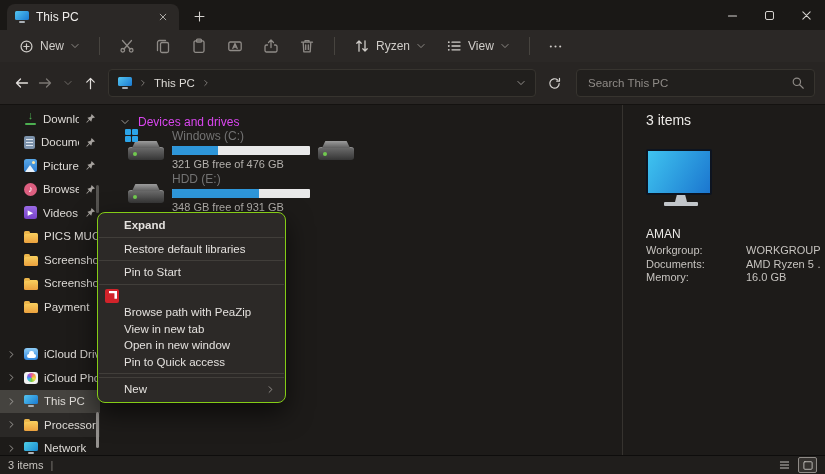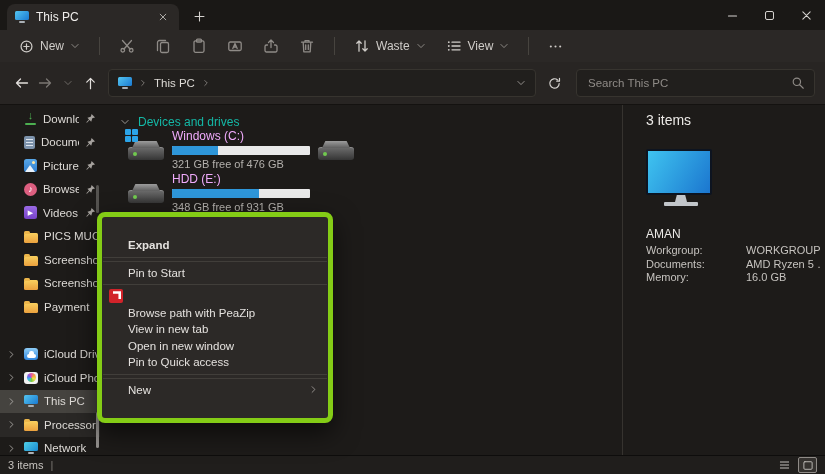--- a/index.html
+++ b/index.html
@@ -59,35 +59,35 @@
   .side-label{flex:1;overflow:hidden;text-overflow:clip}
   .pin{color:#a5a19d;display:flex;align-items:center;margin-right:1px;flex:none}
   .tree-chev{width:13px;display:flex;justify-content:center;color:#c6c2be;flex:none}
   .side-gap{height:24px}
   .sb-thumb{position:absolute;right:1px;width:3px;border-radius:2px;background:#9b9895}
   .sb-thumb.t1{top:80px;height:28px;opacity:.45}
   .sb-thumb.t2{top:307px;height:36px;opacity:.95}
 
   .main{flex:1;position:relative;overflow:hidden}
   .section-header{position:absolute;left:20px;top:10px;display:flex;align-items:center;gap:8px;
-                  font-size:12px;color:#14b8a6}
+                  font-size:12px;color:#d946ef}
   .section-chev{color:#b3afab;display:flex;align-items:center}
   .drives-grid{position:absolute;left:28px;top:22px;display:grid;grid-template-columns:190px 190px;grid-auto-rows:43px}
   .drive-tile{display:flex;gap:7px;align-items:flex-start;padding-top:3px}
   .drive-icon{width:37px;height:27px;position:relative;flex:none;margin-top:4px}
   .drive-icon::after{content:"";position:absolute;left:4px;right:5px;bottom:13px;height:7px;
        background:linear-gradient(#9c9c9c,#5f5f5f);clip-path:polygon(12% 0,88% 0,100% 100%,0 100%)}
   .drive-icon::before{content:"";position:absolute;left:0;right:1px;bottom:1px;height:13px;
        background:linear-gradient(#6e6e6e,#353535);border-radius:3px;box-shadow:inset 0 1px 0 rgba(255,255,255,.22)}
   .drive-icon .led{position:absolute;left:5px;bottom:5px;width:4px;height:4px;border-radius:50%;background:#71c94f;z-index:2}
   .winlogo{position:absolute;left:-3px;top:-5px;width:13px;height:13px;display:grid;
            grid-template-columns:6px 6px;grid-template-rows:6px 6px;gap:1px;z-index:3}
   .winlogo i{background:#2ba4e8;border-radius:1px;display:block}
   .drive-info{display:flex;flex-direction:column}
-  .drive-name{font-size:12px;color:#f0abfc;line-height:13px;margin-bottom:3px}
+  .drive-name{font-size:12px;color:#737373;line-height:13px;margin-bottom:3px}
   .drive-bar{width:138px;height:9px;background:#e9e9e9;border-radius:1px;overflow:hidden}
   .drive-fill{height:100%}
   .drive-free{font-size:11px;color:#b3b0ac;margin-top:3px}
 
   .pane-divider{width:1px;background:#36332f;flex:none}
   .details{width:202px;flex:none;position:relative}
   .items-count{position:absolute;left:23px;top:7px;font-size:14px;color:#eceae7}
   .big-monitor{position:absolute;left:23px;top:44px;width:70px}
   .bm-screen{width:66px;height:46px;background:linear-gradient(120deg,#3fc4f0,#1b76cf);
              border:2px solid #0d1420;border-radius:2px}
@@ -102,22 +102,22 @@
   
   .statusbar{position:absolute;left:0;right:0;bottom:0;height:19px;background:#201e1c;
              border-top:1px solid #0e0d0c;display:flex;align-items:center;padding:0 8px;
              font-size:11px;color:#c6c3bf;gap:7px}
   .status-sep{color:#7a7672}
   .status-right{margin-left:auto;display:flex;gap:4px;align-items:center}
   .view-toggle{width:19px;height:16px;display:flex;align-items:center;justify-content:center;color:#c6c3bf}
   .view-toggle.active{border:1px solid #8f8b87;border-radius:2px;background:#35322f}
 
   
-  .context-menu{position:absolute;left:97px;top:212px;width:236px;background:#2c2927;
-                border:5px solid #84cc16;border-radius:8px;padding:20px 0;z-index:20;
+  .context-menu{position:absolute;left:97px;top:212px;width:189px;background:#2c2927;
+                border:1px solid #84cc16;border-radius:8px;padding:4px 0;z-index:20;
                 box-shadow:0 10px 26px rgba(0,0,0,.6)}
   .menu-item{position:relative;height:16.5px;display:flex;align-items:center;
              padding:0 10px 0 26px;font-size:11.5px;color:#e4e1de}
   .menu-item.bold{font-weight:bold}
   .menu-sep{height:1px;background:#413e3a;margin:3px 1px}
   .mi-label{flex:1;white-space:nowrap;overflow:hidden}
   .mi-sub{margin-left:auto;color:#b5b1ad;display:flex;align-items:center}
   .mi-icon.amd-icon{position:absolute;left:7px;top:50%;transform:translateY(-50%);
                     width:14px;height:14px;background:#d2232a;border-radius:2px}
   .amd-icon::after{content:"";position:absolute;right:2px;top:2px;width:8px;height:8px;background:#fff;
@@ -265,21 +265,21 @@
           </span>
         </span>
       </div>
     <span class="tsep"></span>
     <div class="tool-dd">
       <span class="ticon">
           <svg width="16" height="16" viewBox="0 0 16 16" fill="none" stroke="currentColor" stroke-width="1.3" stroke-linecap="round" stroke-linejoin="round">
             <path d="M5 13.2V3M2.8 5.2 5 3l2.2 2.2M11 2.8V13M8.8 10.8 11 13l2.2-2.2"></path>
           </svg>
         </span>
-      <span>Waste</span>
+      <span>Ryzen</span>
       <span class="chev-dim">
           <svg width="10" height="10" viewBox="0 0 16 16" fill="none" stroke="currentColor" stroke-width="1.3" stroke-linecap="round" stroke-linejoin="round">
             <path d="M3 5.5 8 10.5 13 5.5"></path>
           </svg>
         </span>
     </div>
     <div class="tool-dd">
       <span class="ticon">
           <svg width="16" height="16" viewBox="0 0 16 16" fill="none" stroke="currentColor" stroke-width="1.3" stroke-linecap="round" stroke-linejoin="round">
             <path d="M6 4.2h8M6 8h8M6 11.8h8"></path>
@@ -569,20 +569,23 @@
           </svg>
         </span>
     </div>
   </div>
 
   <div class="context-menu">
       <div class="menu-item bold">
         <span class="mi-label">Expand</span>
       </div>
       <div class="menu-sep"></div>
+      <div class="menu-item">
+        <span class="mi-label">Restore default libraries</span>
+      </div>
       <div class="menu-sep"></div>
       <div class="menu-item">
         <span class="mi-label">Pin to Start</span>
       </div>
       <div class="menu-sep"></div>
       <div class="menu-item">
         <span class="mi-icon amd-icon"></span>
       </div>
       <div class="menu-item">
         <span class="mi-label">Browse path with PeaZip</span>

